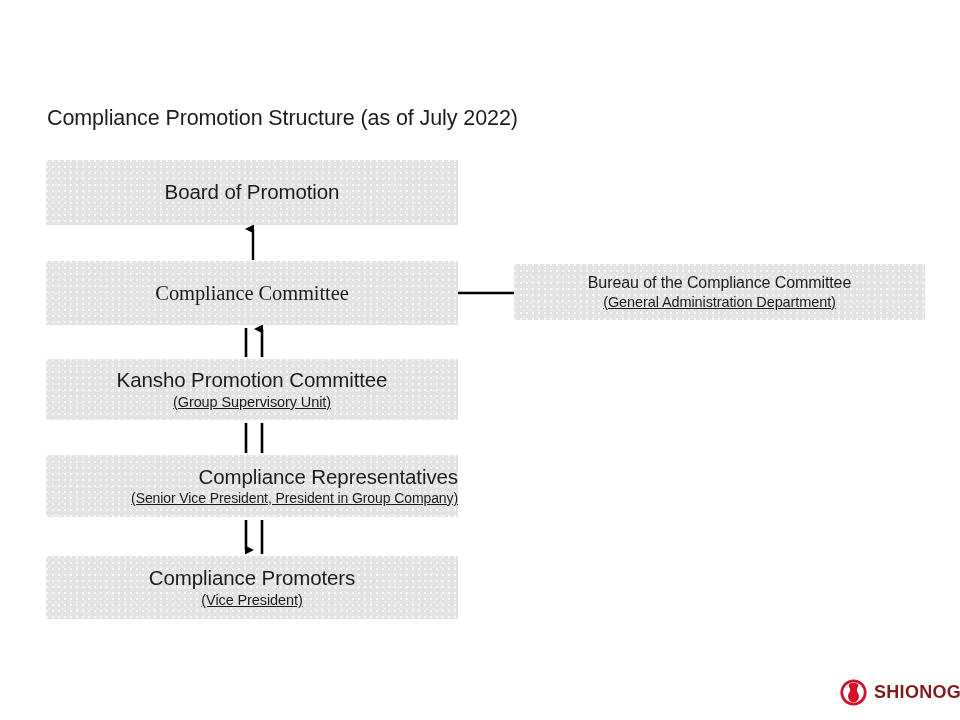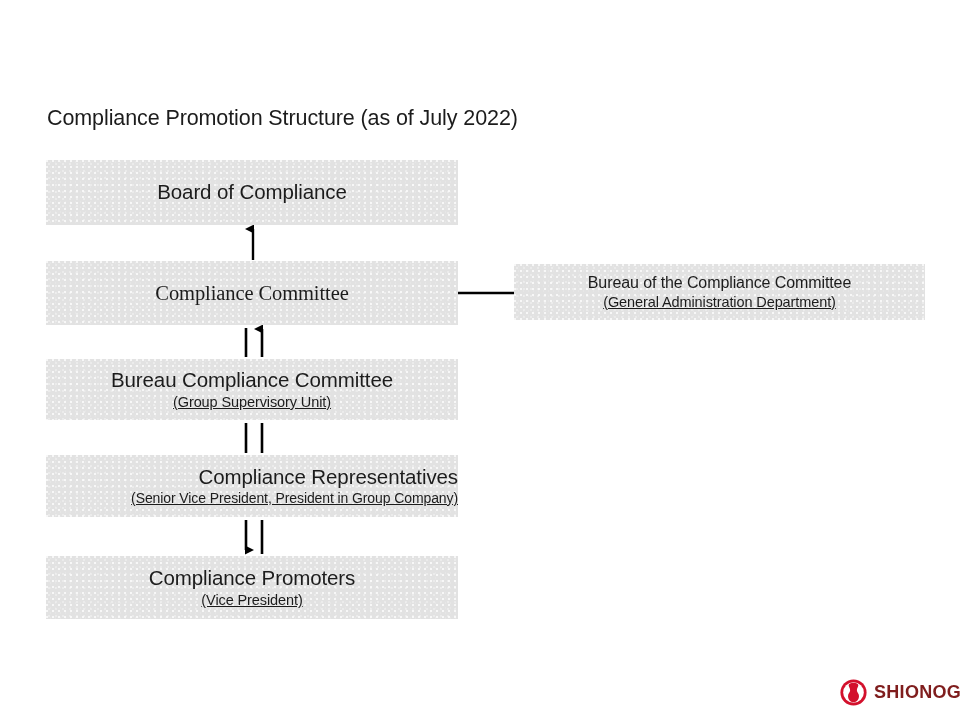--- a/index.html
+++ b/index.html
@@ -117,34 +117,34 @@
   }
 </style>
 </head>
 <body>
 
 <div id="canvas">
 
   <div class="chart-title">Compliance Promotion Structure (as of July 2022)</div>
 
   <div class="node-box" id="box-board">
-    <div class="node-title">Board of Compliance</div>
+    <div class="node-title">Board of Promotion</div>
   </div>
 
   <div class="node-box" id="box-committee">
     <div class="node-title">Compliance Committee</div>
   </div>
 
   <div class="node-box" id="box-bureau">
     <div class="node-title">Bureau of the Compliance Committee</div>
     <div class="node-sub">(General Administration Department)</div>
   </div>
 
   <div class="node-box" id="box-kansho">
-    <div class="node-title">Bureau Compliance Committee</div>
+    <div class="node-title">Kansho Promotion Committee</div>
     <div class="node-sub">(Group Supervisory Unit)</div>
   </div>
 
   <div class="node-box" id="box-reps">
     <div class="node-title">Compliance Representatives</div>
     <div class="node-sub">(Senior Vice President, President in Group Company)</div>
   </div>
 
   <div class="node-box" id="box-promoters">
     <div class="node-title">Compliance Promoters</div>

